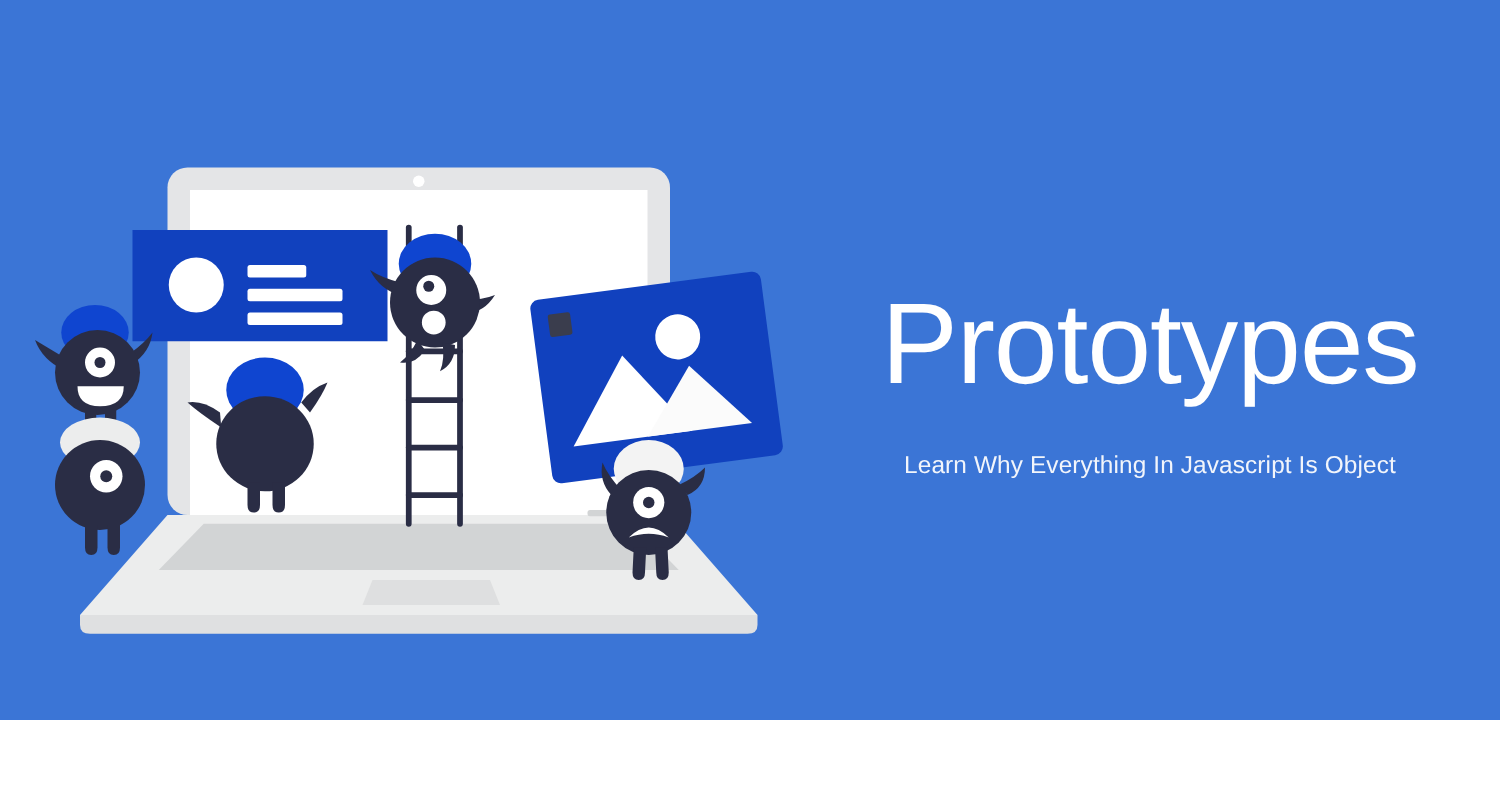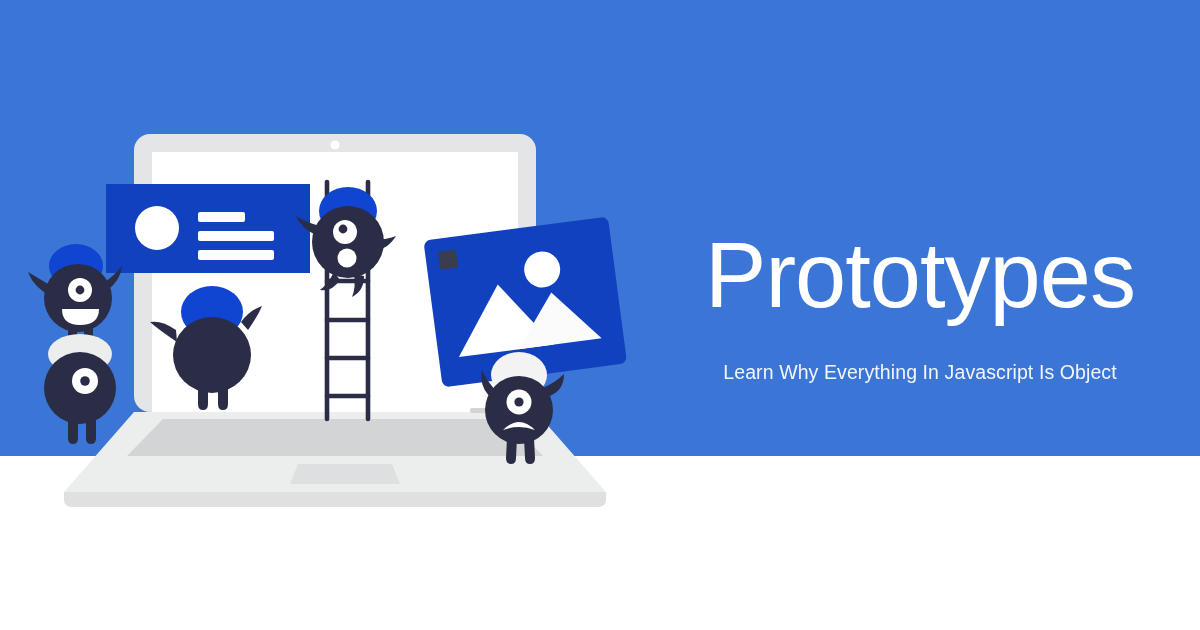--- a/index.html
+++ b/index.html
@@ -4,21 +4,21 @@
 <title>Prototypes in Javascript</title>
 <style>
   * { margin:0; padding:0; box-sizing:border-box; }
   html, body {
     width:1200px; height:630px;
     font-family:"Liberation Sans", sans-serif;
     overflow:hidden;
   }
   #banner {
     position:relative;
-    width:1200px; height:456px;
+    width:1200px; height:576px;
     background:#3b75d6;
   }
 
   
   #illustration {
     position:absolute;
     left:0; top:0;
     width:640px; height:630px;
   }
   #illustration svg { display:block; width:640px; height:630px; }

